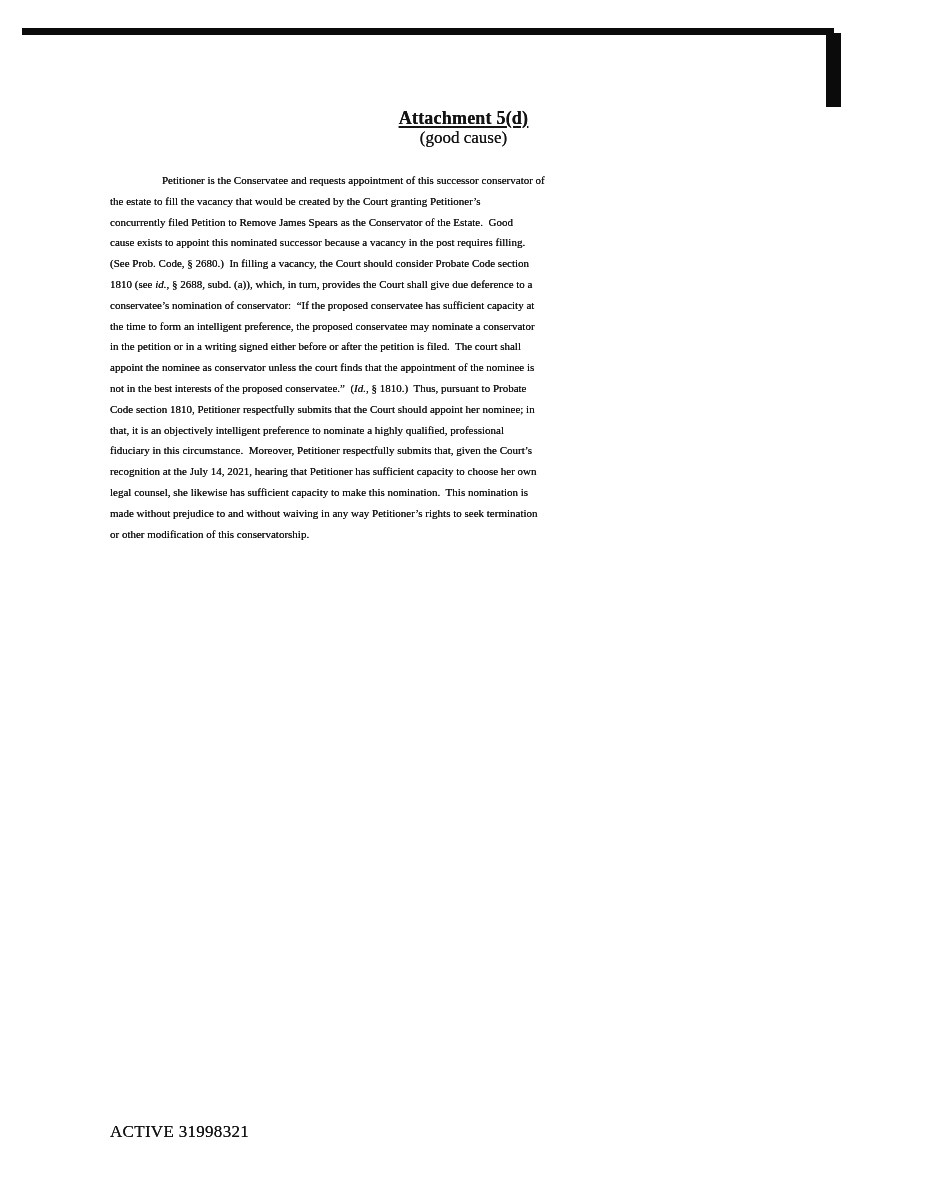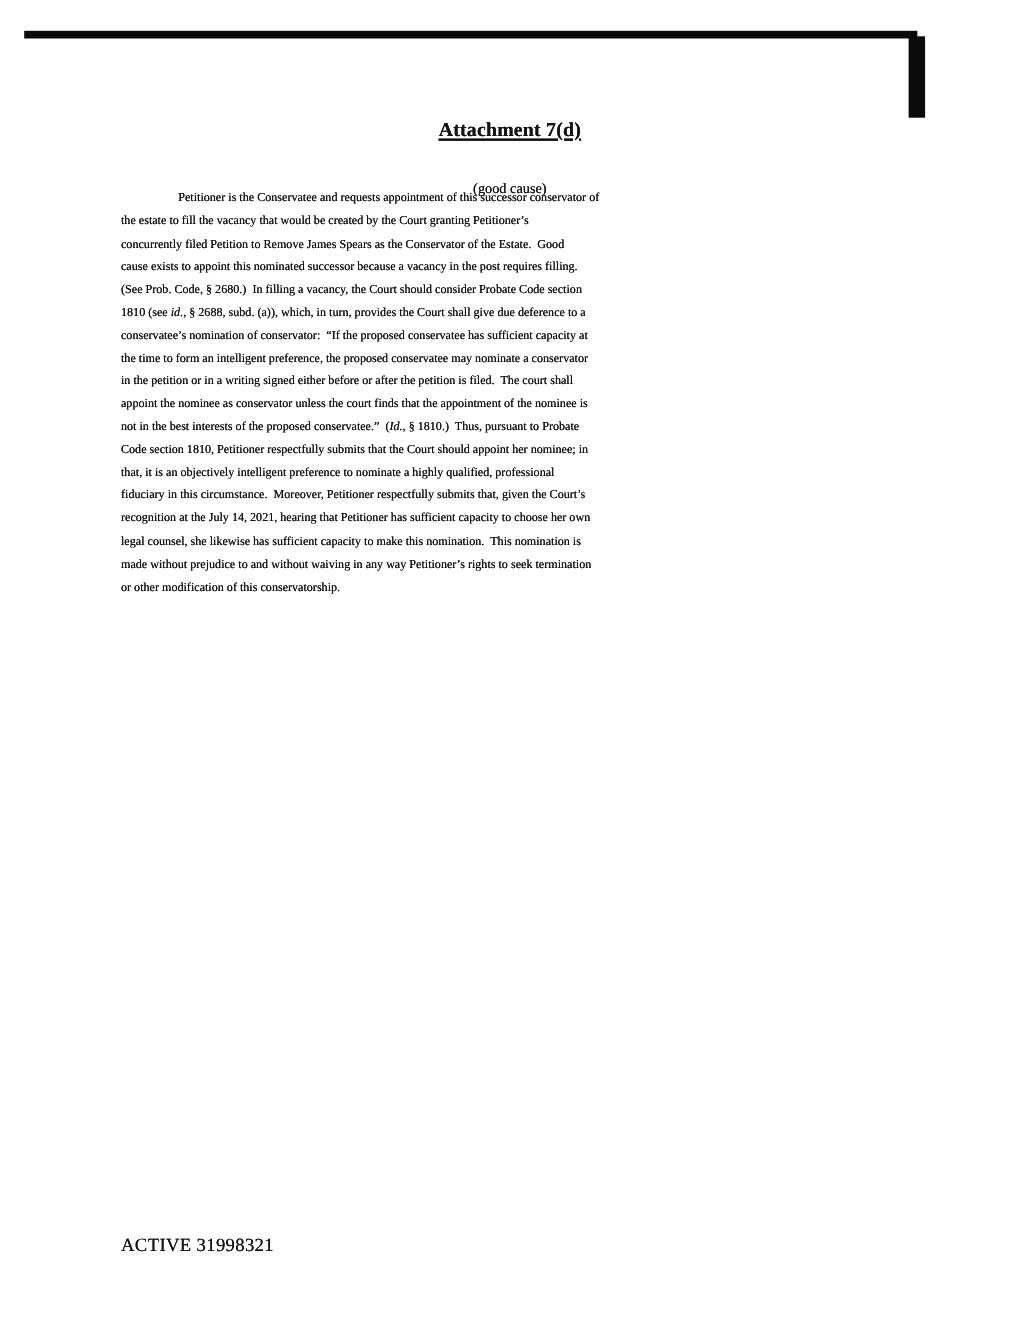--- a/index.html
+++ b/index.html
@@ -43,23 +43,22 @@
   .doc-title {
     font-size: 18px;
     line-height: 20px;
     font-weight: bold;
     text-decoration: underline;
     text-decoration-thickness: 1.5px;
     text-underline-offset: 2px;
     letter-spacing: 0.2px;
   }
   .doc-subtitle {
-    font-size: 13px;
+    font-size: 17px;
     line-height: 19px;
-    margin-top: 33px;
   }
   .body-par {
     position: absolute;
     left: 110px;
     top: 170px;
     font-size: 11px;
     line-height: 20.8px;
     white-space: pre; 
   }
   .line { }
@@ -76,21 +75,21 @@
 </style>
 </head>
 <body>
 
 <div class="page">
 
   <div class="artifact artifact-h"></div>
   <div class="artifact artifact-v"></div>
 
   <div class="title-block">
-    <div class="doc-title">Attachment 7(d)</div>
+    <div class="doc-title">Attachment 5(d)</div>
     <div class="doc-subtitle">(good cause)</div>
   </div>
 
   <div class="body-par"><div class="line indent"><span>Petitioner is the Conservatee and requests appointment of this successor conservator of</span></div><div class="line"><span>the estate to fill the vacancy that would be created by the Court granting Petitioner’s</span></div><div class="line"><span>concurrently filed Petition to Remove James Spears as the Conservator of the Estate.  Good</span></div><div class="line"><span>cause exists to appoint this nominated successor because a vacancy in the post requires filling.</span></div><div class="line"><span>(See Prob. Code, § 2680.)  In filling a vacancy, the Court should consider Probate Code section</span></div><div class="line"><span>1810 (see </span><span class="ital">id.</span><span>, § 2688, subd. (a)), which, in turn, provides the Court shall give due deference to a</span></div><div class="line"><span>conservatee’s nomination of conservator:  “If the proposed conservatee has sufficient capacity at</span></div><div class="line"><span>the time to form an intelligent preference, the proposed conservatee may nominate a conservator</span></div><div class="line"><span>in the petition or in a writing signed either before or after the petition is filed.  The court shall</span></div><div class="line"><span>appoint the nominee as conservator unless the court finds that the appointment of the nominee is</span></div><div class="line"><span>not in the best interests of the proposed conservatee.”  (</span><span class="ital">Id.</span><span>, § 1810.)  Thus, pursuant to Probate</span></div><div class="line"><span>Code section 1810, Petitioner respectfully submits that the Court should appoint her nominee; in</span></div><div class="line"><span>that, it is an objectively intelligent preference to nominate a highly qualified, professional</span></div><div class="line"><span>fiduciary in this circumstance.  Moreover, Petitioner respectfully submits that, given the Court’s</span></div><div class="line"><span>recognition at the July 14, 2021, hearing that Petitioner has sufficient capacity to choose her own</span></div><div class="line"><span>legal counsel, she likewise has sufficient capacity to make this nomination.  This nomination is</span></div><div class="line"><span>made without prejudice to and without waiving in any way Petitioner’s rights to seek termination</span></div><div class="line"><span>or other modification of this conservatorship.</span></div></div>
 
   <div class="doc-footer">ACTIVE 31998321</div>
 
 </div>
 
 </body></html>

